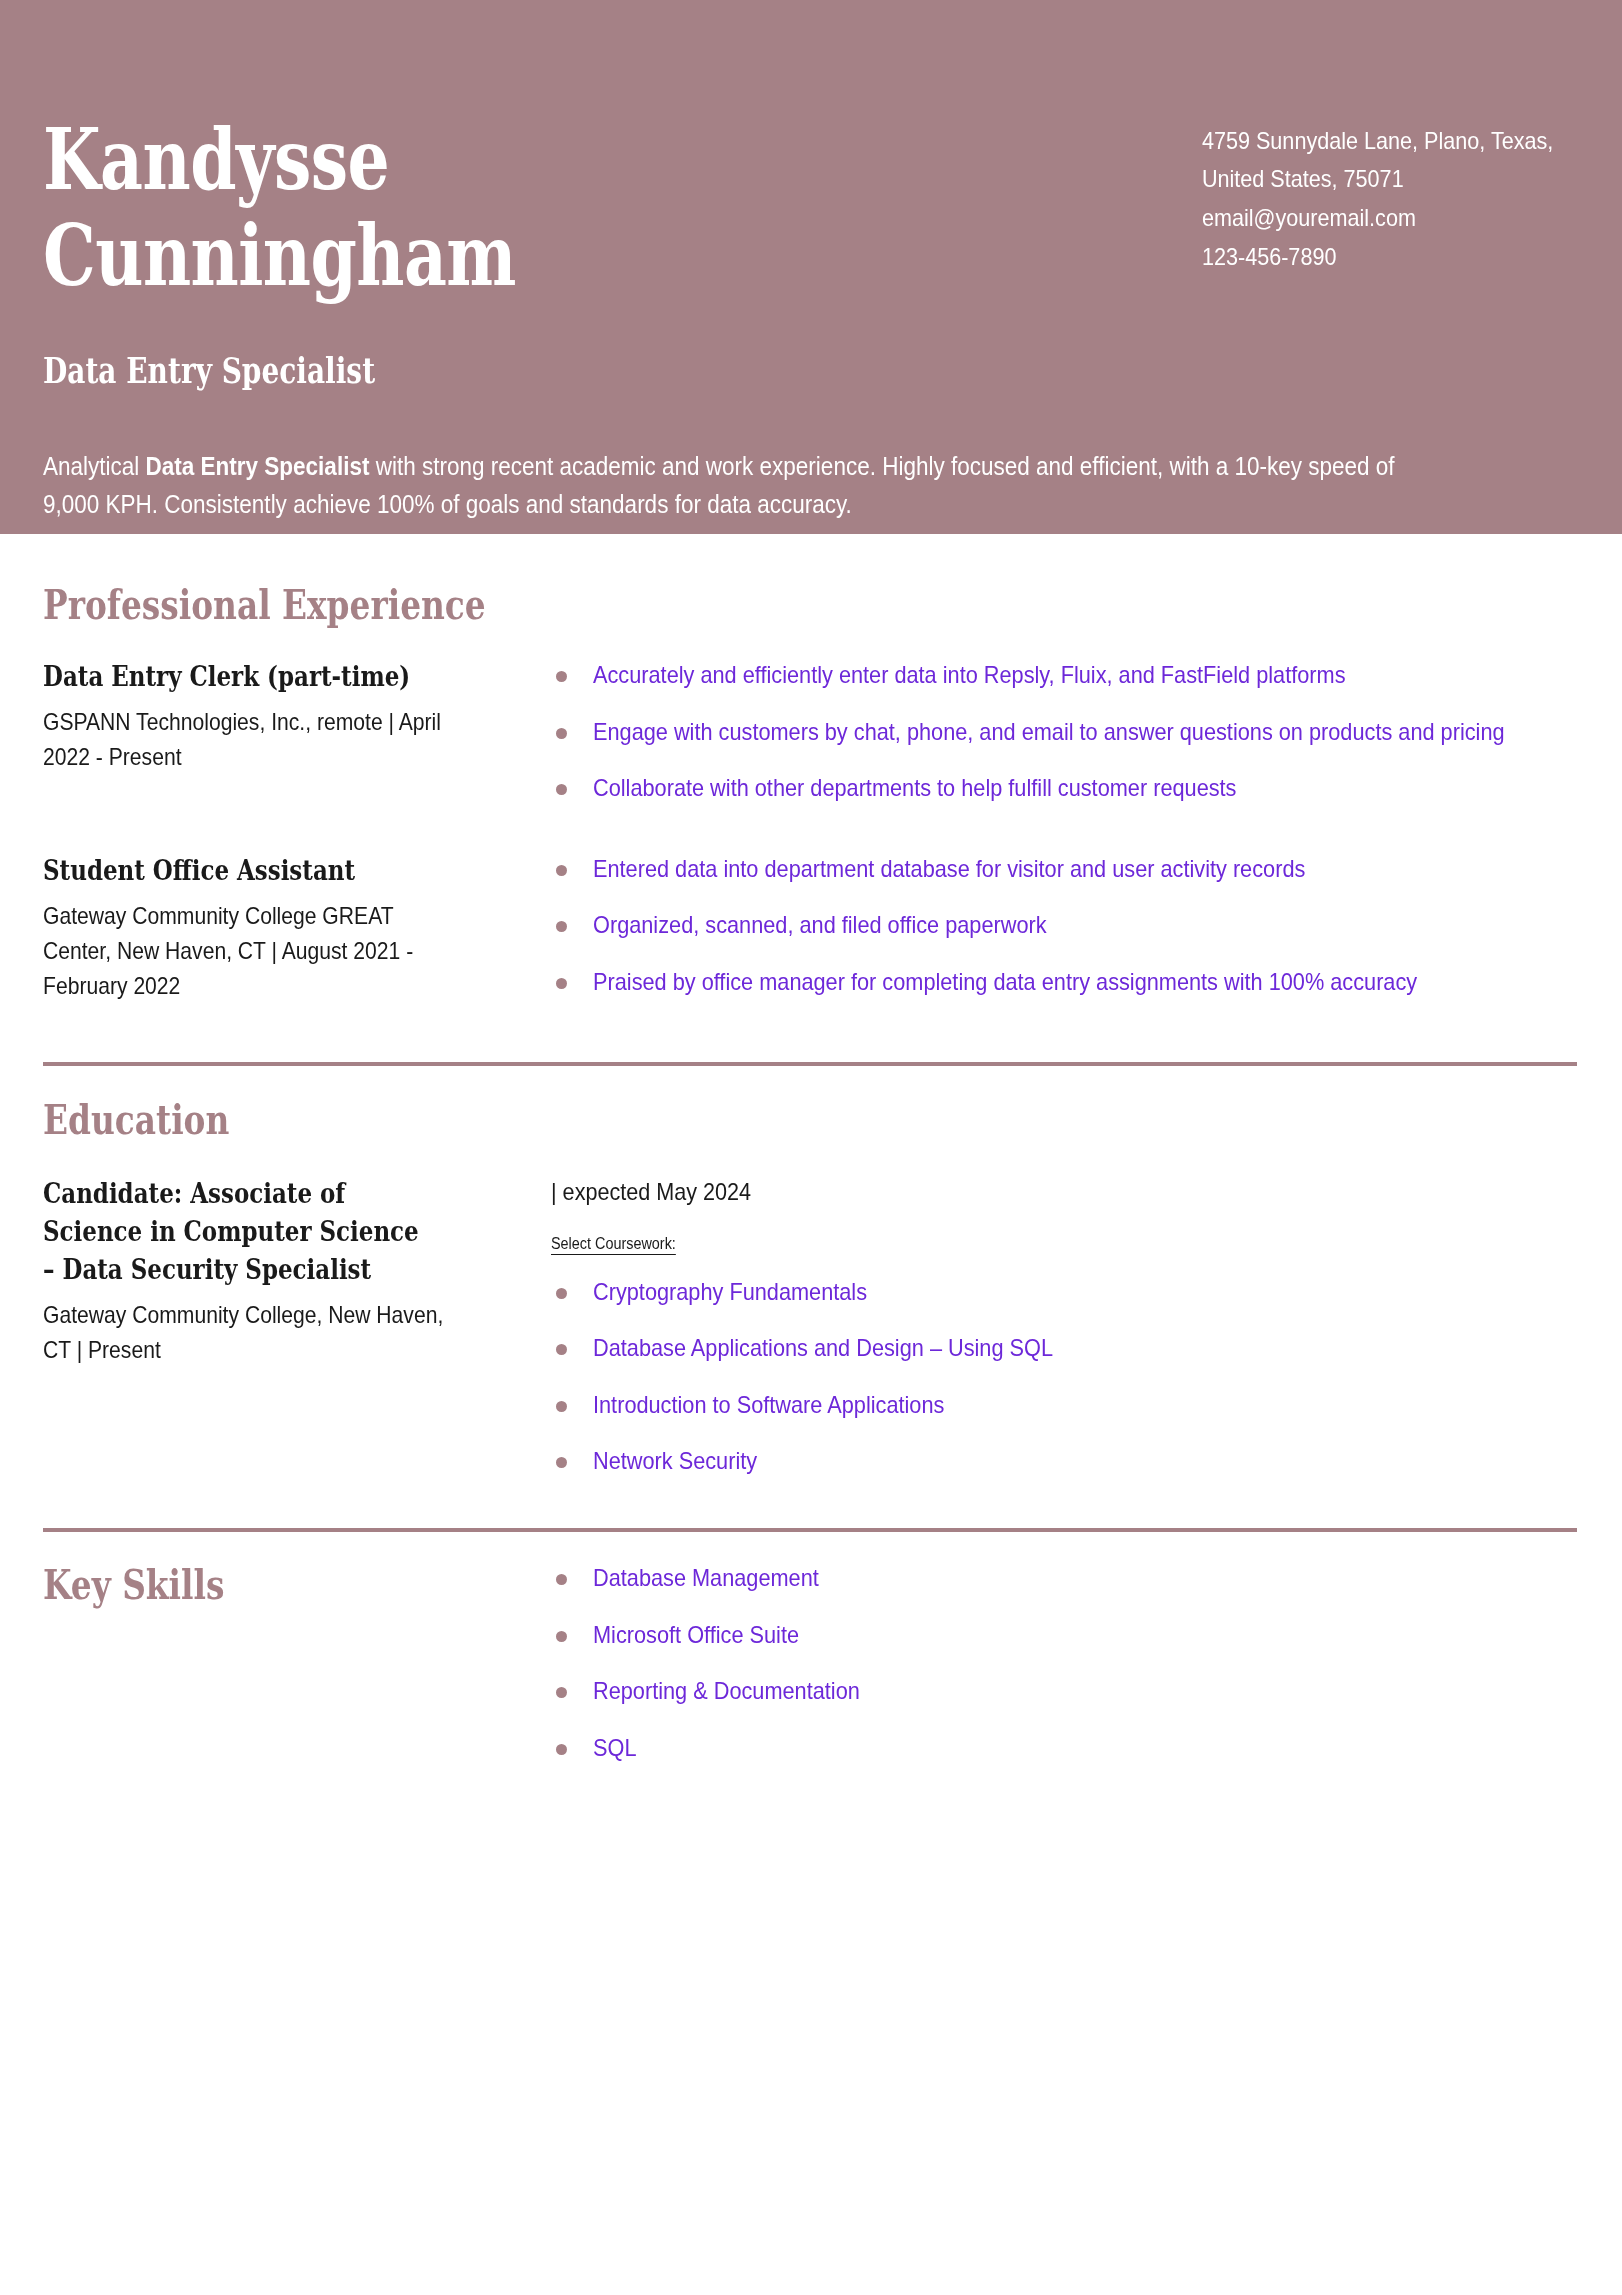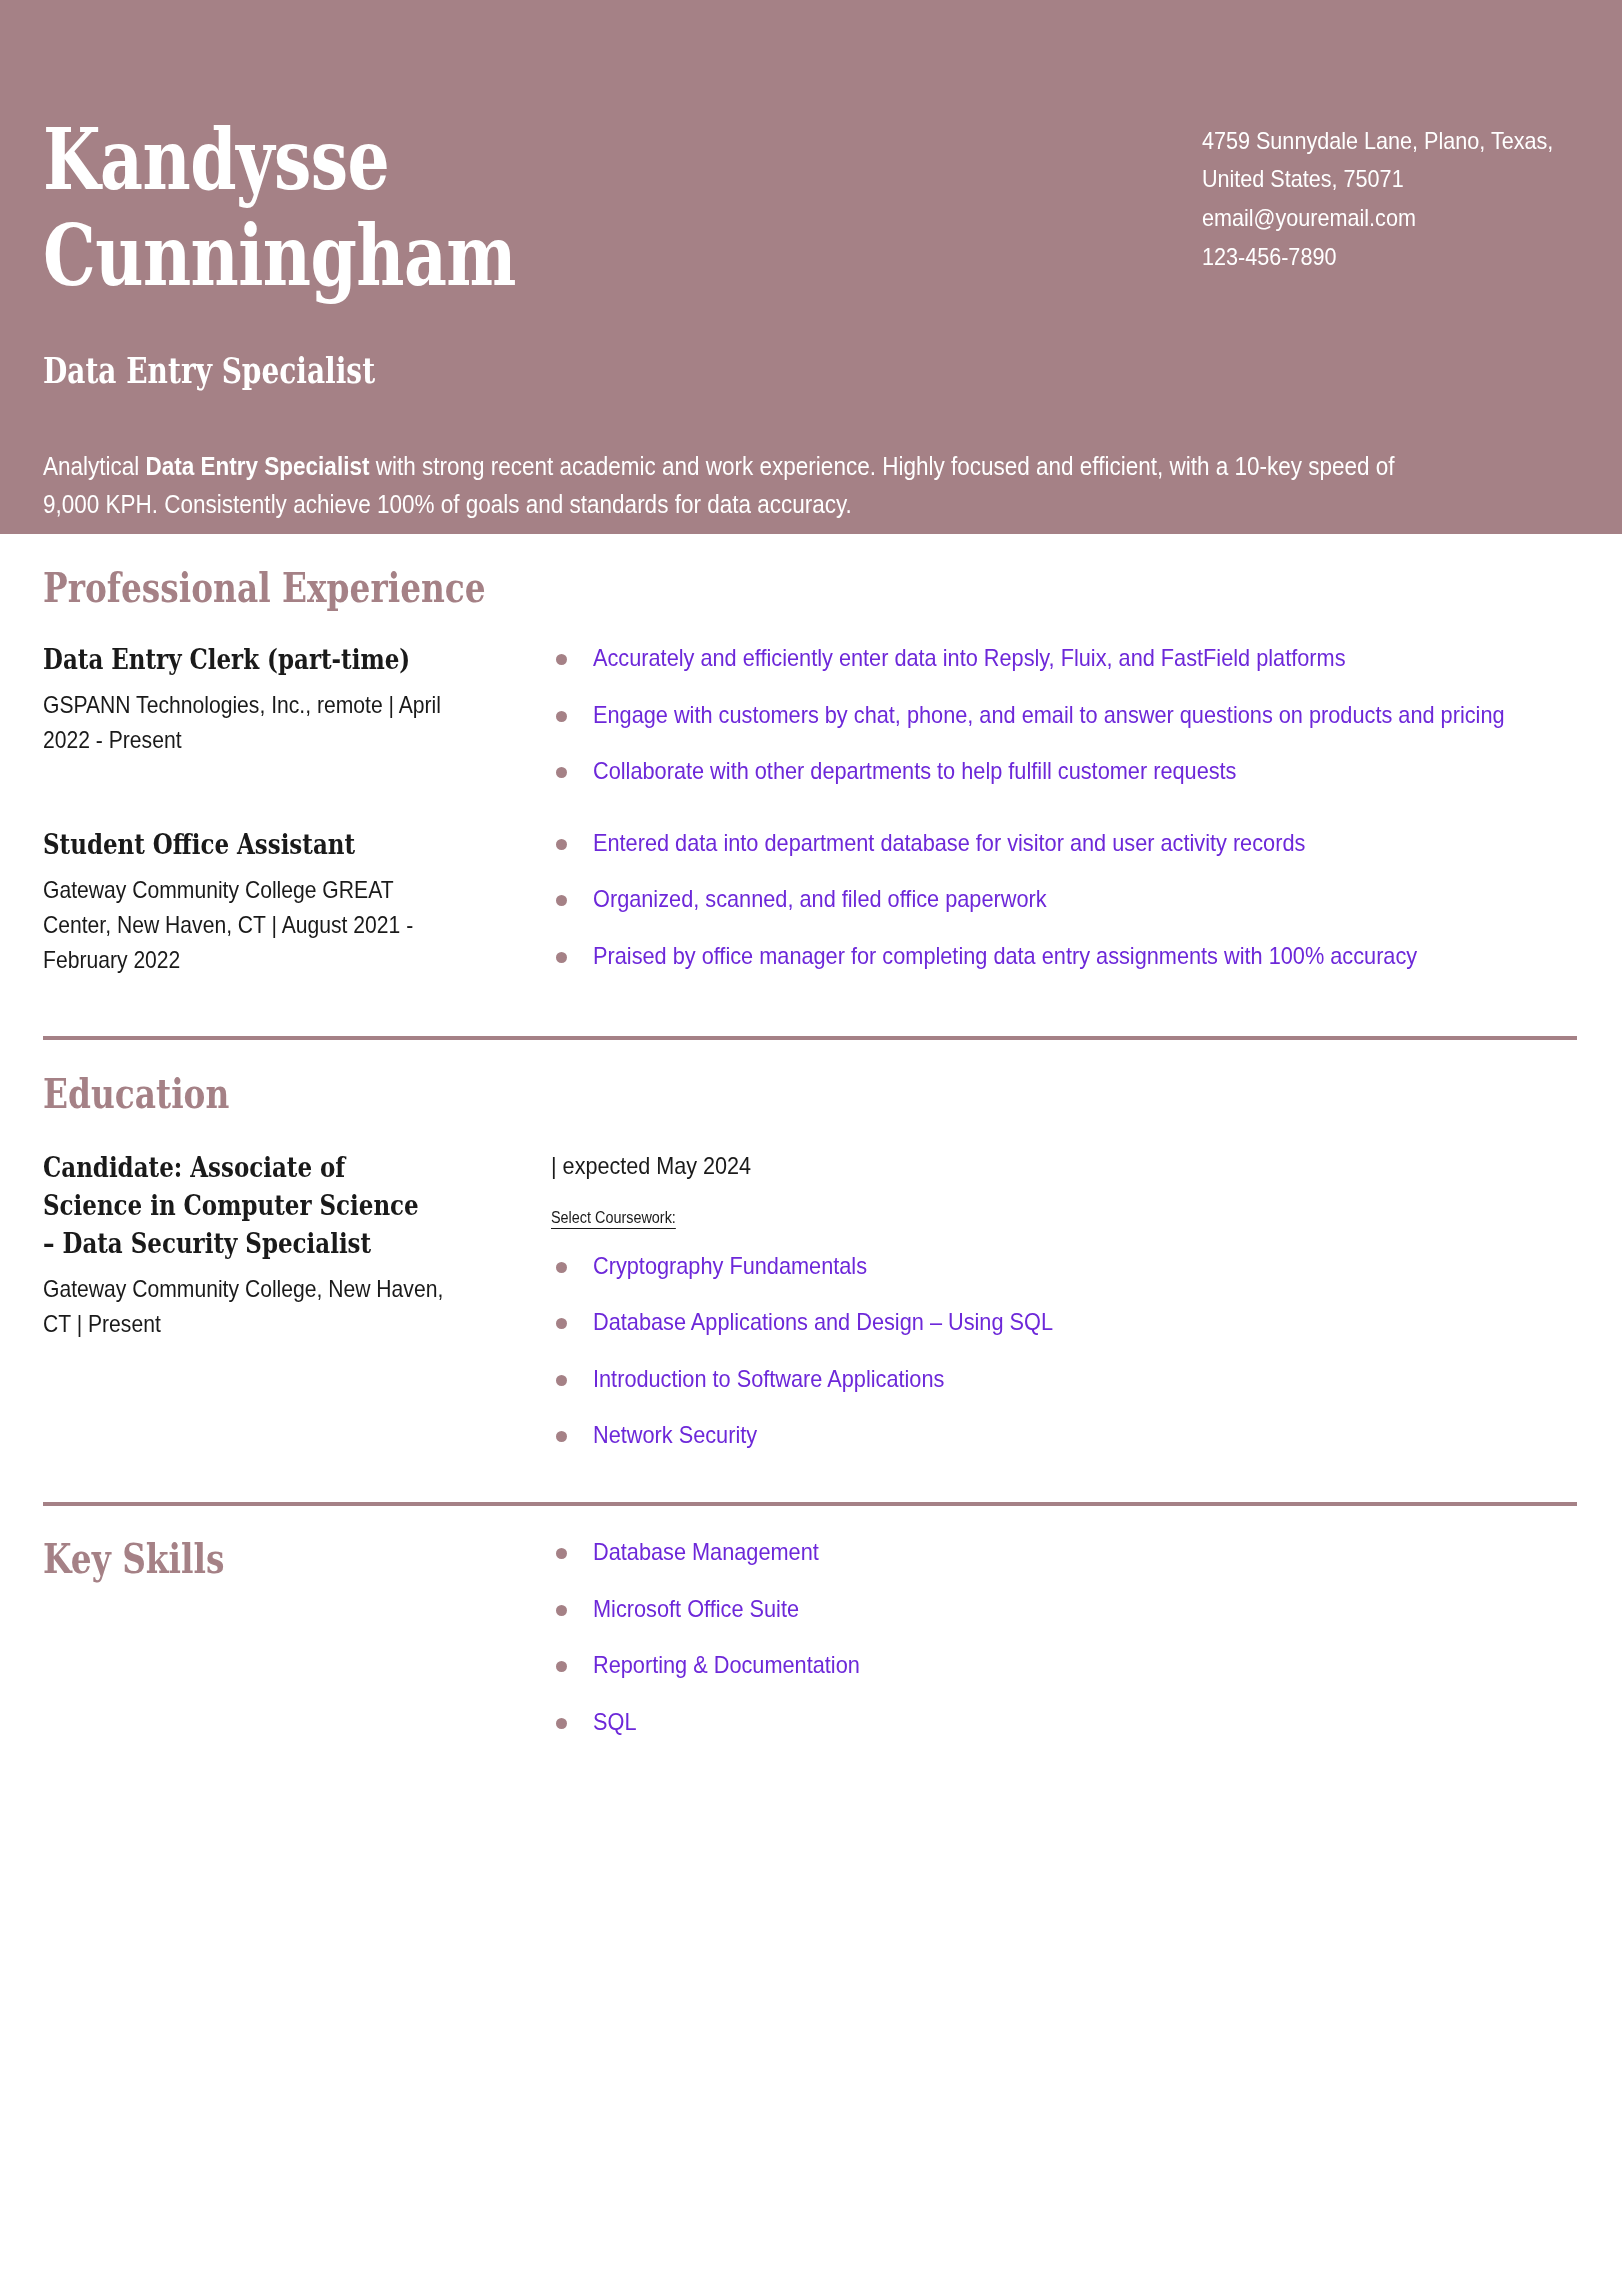--- a/index.html
+++ b/index.html
@@ -220,38 +220,38 @@
 
     <div class="job-title">Data Entry Specialist</div>
 
     <div class="summary">
       <span>Analytical </span><b>Data Entry Specialist</b><span> with strong recent academic and work experience. Highly focused and efficient, with a 10-key speed of 9,000 KPH. Consistently achieve 100% of goals and standards for data accuracy.</span>
     </div>
   </div>
 
   <div class="content">
 
-    <div class="section" style="padding-top:30px;">
+    <div class="section" style="padding-top:47px;">
       <div class="section-head">Professional Experience</div>
 
       <div class="row" style="margin-top:29px;">
         <div class="col-left">
           <div class="entry-title">Data Entry Clerk (part-time)</div>
           <div class="entry-meta">GSPANN Technologies, Inc., remote | April 2022 - Present</div>
         </div>
         <div class="col-right">
           <ul class="bullets">
             <li><span class="li-text">Accurately and efficiently enter data into Repsly, Fluix, and FastField platforms</span></li>
             <li><span class="li-text">Engage with customers by chat, phone, and email to answer questions on products and pricing</span></li>
             <li><span class="li-text">Collaborate with other departments to help fulfill customer requests</span></li>
           </ul>
         </div>
       </div>
 
-      <div class="row" style="margin-top:15px;justify-content:center;">
+      <div class="row" style="margin-top:24px;justify-content:center;">
         <div class="col-left">
           <div class="entry-title">Student Office Assistant</div>
           <div class="entry-meta">Gateway Community College GREAT Center, New Haven, CT | August 2021 - February 2022</div>
         </div>
         <div class="col-right">
           <ul class="bullets">
             <li><span class="li-text">Entered data into department database for visitor and user activity records</span></li>
             <li><span class="li-text">Organized, scanned, and filed office paperwork</span></li>
             <li><span class="li-text">Praised by office manager for completing data entry assignments with 100% accuracy</span></li>
           </ul>

